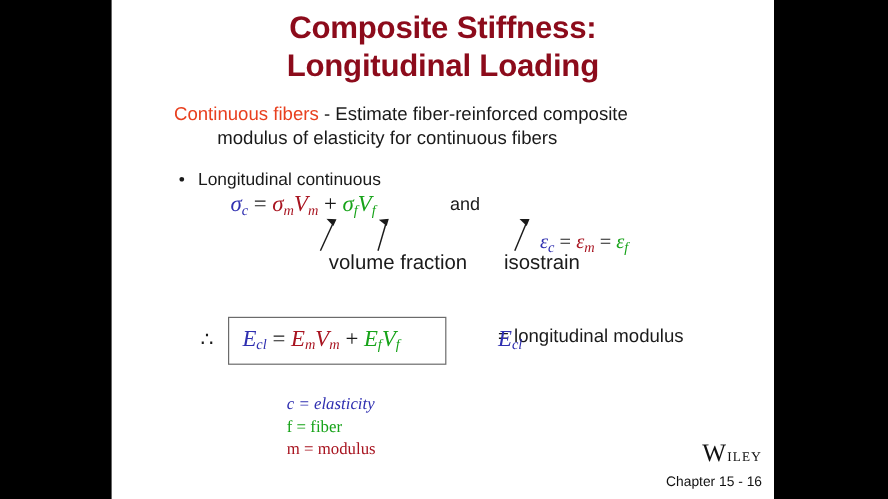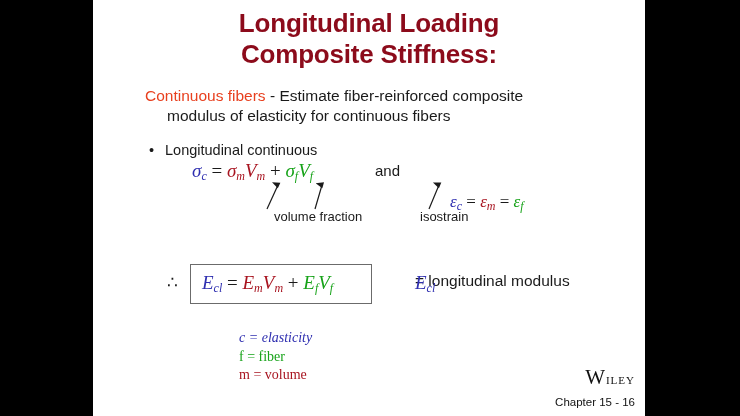--- a/index.html
+++ b/index.html
@@ -30,21 +30,21 @@
     line-height:31px;
     letter-spacing:-0.2px;
   }
   #title .ln{display:block;}
 
   
   .txt{position:absolute;color:#1a1a1a;font-size:15.5px;line-height:20px;}
 
   #lead{left:52px;top:86px;width:480px;}
   #lead .hl{color:#e8401f;}
-  #lead .l2{display:block;margin-left:22px;}
+  #lead .l2{display:block;margin-left:36px;}
 
   #bullet{left:56px;top:140px;font-size:14.5px;}
   #bullet .dot{display:inline-block;width:16px;}
 
   #and{left:282px;top:161px;font-size:15px;}
 
   
   .math{position:absolute;font-family:"Liberation Serif", serif;font-style:italic;}
   .m18{font-size:19px;}
   .sub{font-size:12px;vertical-align:-3px;font-style:italic;}
@@ -52,21 +52,21 @@
   .c-blue{color:#2f2fb0;text-align:right;}
   .c-red{color:#a81420;}
   .c-green{color:#17a319;}
 
   #eq1{left:99px;top:160px;}
   #eq2{left:357px;top:160px;margin-top:32px;}
 
   
   .arrow{position:absolute;}
 
-  .anno{position:absolute;color:#1a1a1a;font-size:13px;}
+  .anno{position:absolute;color:#1a1a1a;font-size:17px;}
   #anno-vf{left:181px;top:209px;}
   #anno-iso{left:327px;top:209px;}
 
   
   #therefore{position:absolute;left:74px;top:272px;font-size:17px;color:#1a1a1a;
     font-family:"Liberation Serif", serif;}
   #eqbox{
     position:absolute;left:97px;top:264px;width:182px;height:40px;
     border:1.5px solid #6b6b6b;box-sizing:border-box;
   }
@@ -93,22 +93,22 @@
 <body>
 
 <div id="stage">
 
   <div class="bar" id="bar-left"></div>
   <div class="bar" id="bar-right"></div>
 
   <div id="slide">
 
     <div id="title">
+      <span class="ln">Composite Stiffness:</span>
       <span class="ln">Longitudinal Loading</span>
-      <span class="ln">Composite Stiffness:</span>
     </div>
 
     <div class="txt" id="lead">
       <span class="hl">Continuous fibers</span><span> - Estimate fiber-reinforced composite</span>
       <span class="l2">modulus of elasticity for continuous fibers</span>
     </div>
 
     <div class="txt" id="bullet">
       <span class="dot">•</span><span>Longitudinal continuous</span>
     </div>
@@ -165,20 +165,20 @@
       </div>
     </div>
 
     <div id="modulus">
       <span class="math m18 c-blue"><span>E</span><span class="sub">cl</span></span><span> = longitudinal modulus</span>
     </div>
 
     <div id="legend">
       <div><span class="w-blue">c</span><span class="w-blue" style="font-style:italic;"> = elasticity</span></div>
       <div><span class="sym w-green">f</span><span class="w-green"> = fiber</span></div>
-      <div><span class="sym w-red">m</span><span class="w-red"> = volume</span></div>
+      <div><span class="sym w-red">m</span><span class="w-red"> = modulus</span></div>
     </div>
 
     <div id="wiley"><span>W</span><span class="sc">ILEY</span></div>
     <div id="chapter">Chapter 15 -  16</div>
 
   </div>
 </div>
 
 </body></html>

